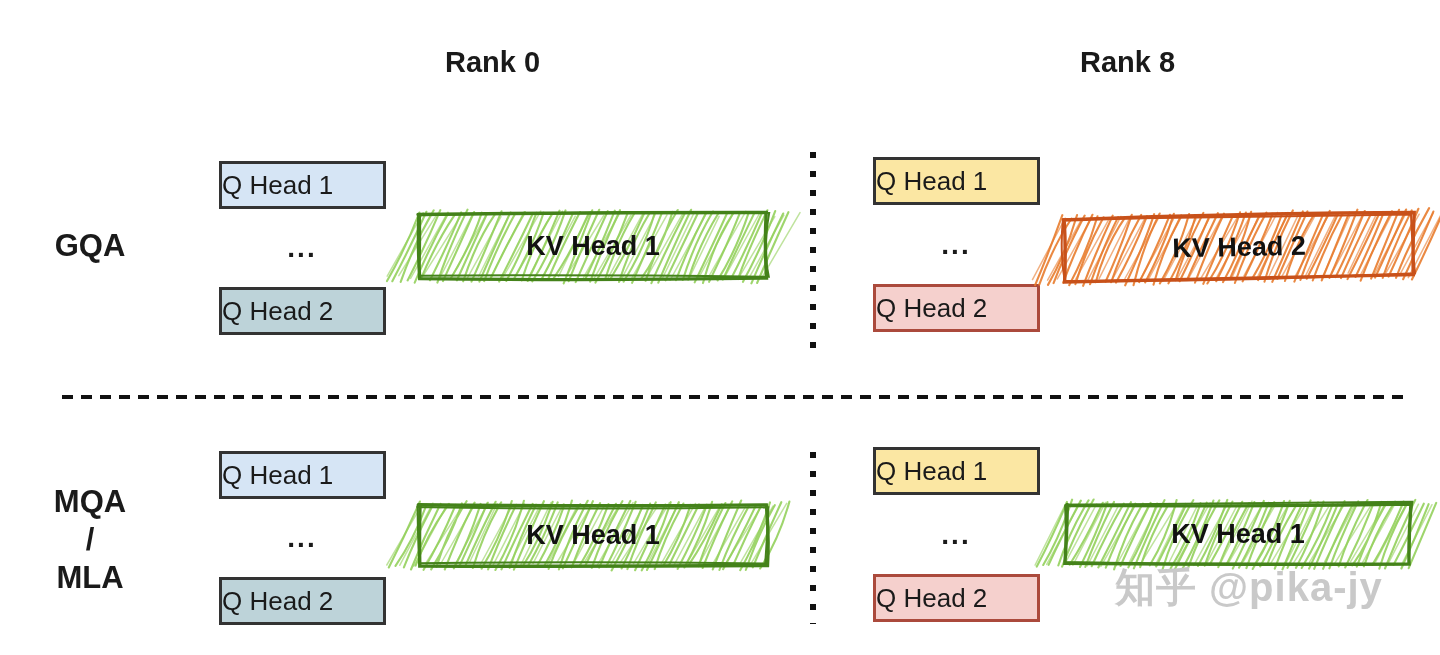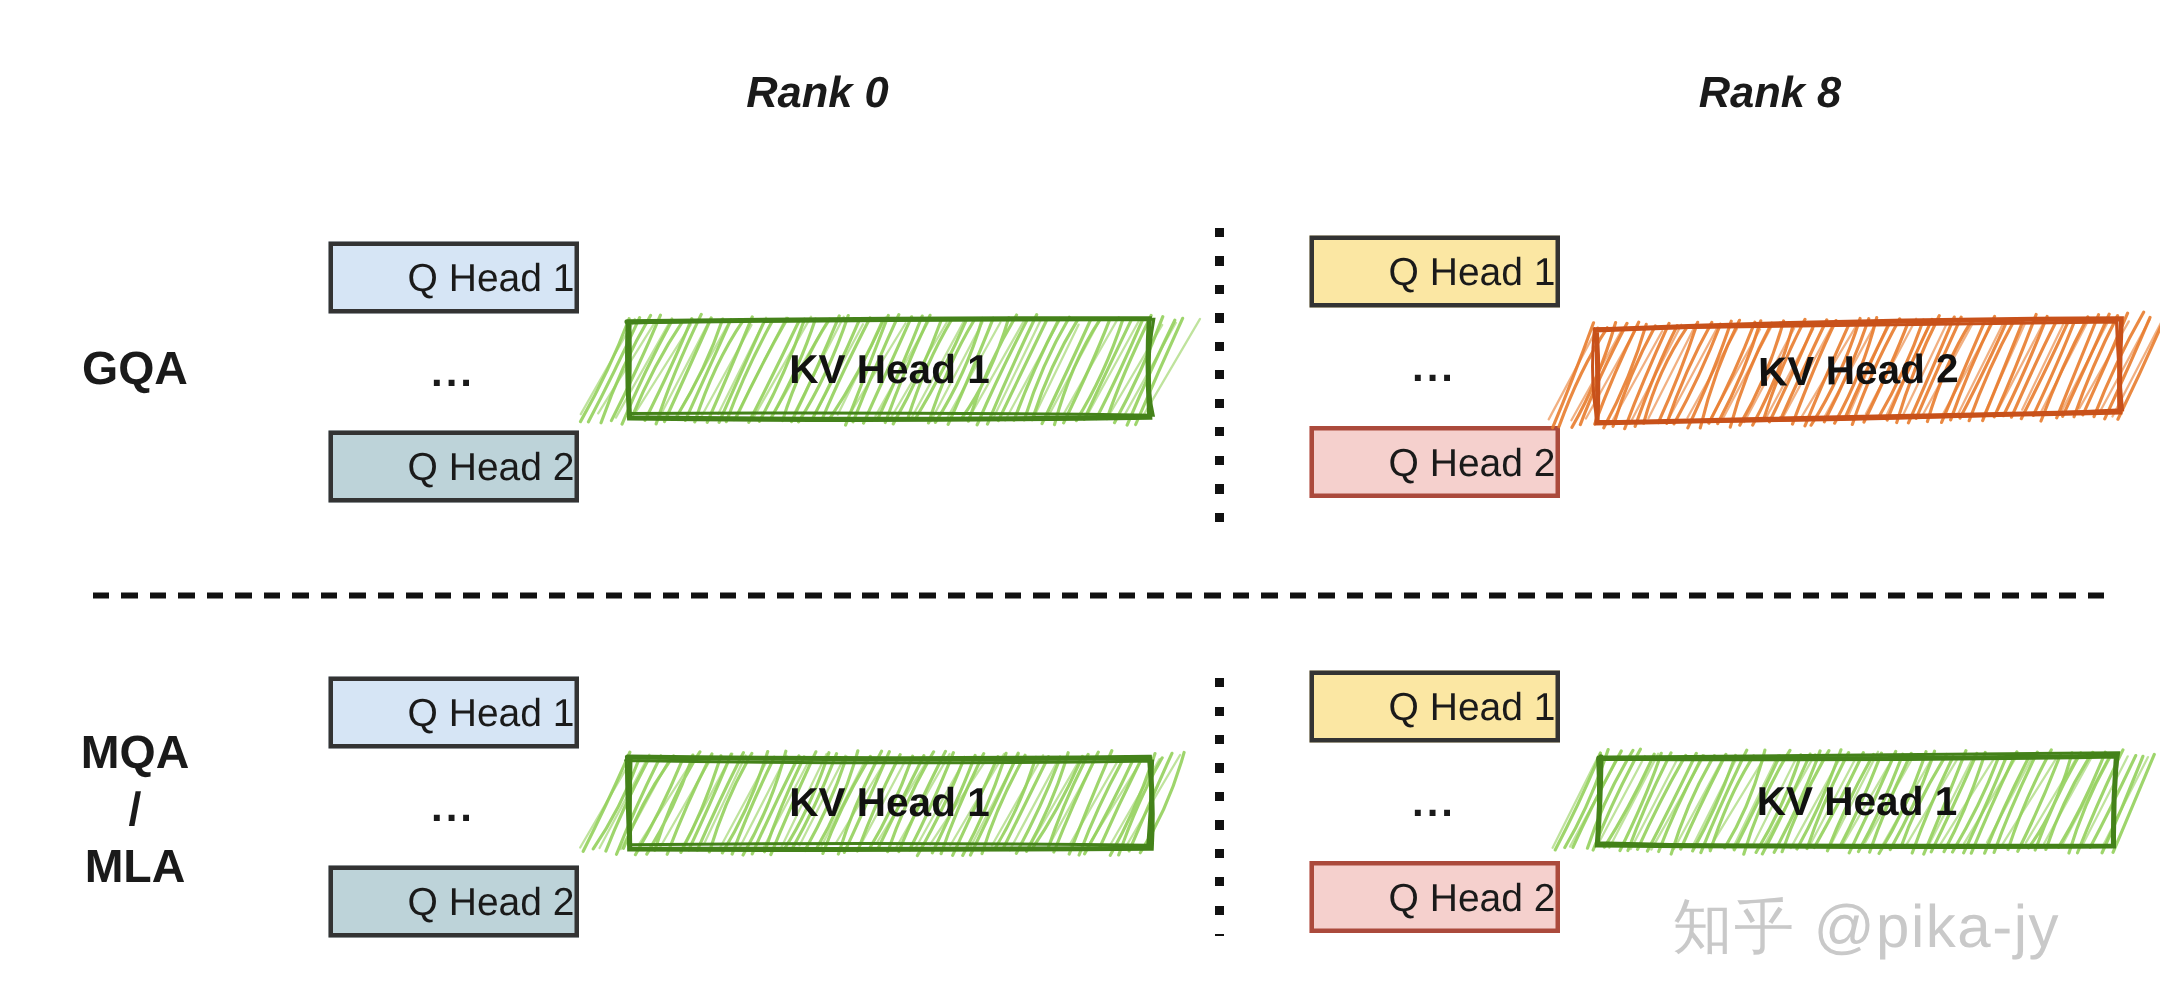--- a/index.html
+++ b/index.html
@@ -1,36 +1,36 @@
 <!DOCTYPE html>
 <html><head>
 <meta charset="utf-8">
 <style>
   html,body{margin:0;padding:0;background:#ffffff;}
   .canvas{
     position:relative;width:1440px;height:655px;background:#ffffff;overflow:hidden;
     font-family:"Liberation Sans",sans-serif;color:#1a1a1a;
   }
-  .title{position:absolute;width:200px;text-align:center;font-size:29px;font-weight:bold;font-style:italic;}
+  .title{position:absolute;width:200px;text-align:left;font-size:29px;font-weight:bold;}
   .row-label{position:absolute;width:130px;text-align:center;font-size:31px;font-weight:bold;line-height:38px;}
   .qbox{
     position:absolute;width:167px;height:48px;box-sizing:border-box;border:3px solid #333;
-    display:flex;align-items:center;justify-content:flex-end;font-size:26px;background:#eee;
+    display:flex;align-items:center;justify-content:flex-start;font-size:26px;background:#eee;
   }
   .ellipsis{position:absolute;width:100px;height:40px;line-height:40px;text-align:center;
     font-size:28px;font-weight:bold;letter-spacing:2px;}
   .kvbox{position:absolute;display:flex;align-items:center;justify-content:center;}
   .kvbox svg{position:absolute;left:0;top:0;overflow:visible;}
   .kvlabel{position:relative;z-index:2;font-size:27px;font-weight:bold;color:#111;}
   .tilt{transform:rotate(-1.1deg);}
   .dotted-v{position:absolute;width:6px;
     background:repeating-linear-gradient(to bottom,#111 0 6px,transparent 6px 19px);}
   .dashed-h{position:absolute;height:3.5px;
     background:repeating-linear-gradient(to right,#111 0 11px,transparent 11px 19px);}
-  .watermark{position:absolute;font-size:40px;font-weight:normal;color:#c9c9c9;letter-spacing:1px;white-space:nowrap;margin-top:30px;}
+  .watermark{position:absolute;font-size:40px;font-weight:bold;color:#c9c9c9;letter-spacing:1px;white-space:nowrap;}
 </style>
 </head>
 <body>
 
 <div class="canvas">
 
   <div class="title" style="left:445px;top:46px">Rank 0</div>
   <div class="title" style="left:1080px;top:46px">Rank 8</div>
 
   <div class="row-label" style="left:25px;top:483px">

